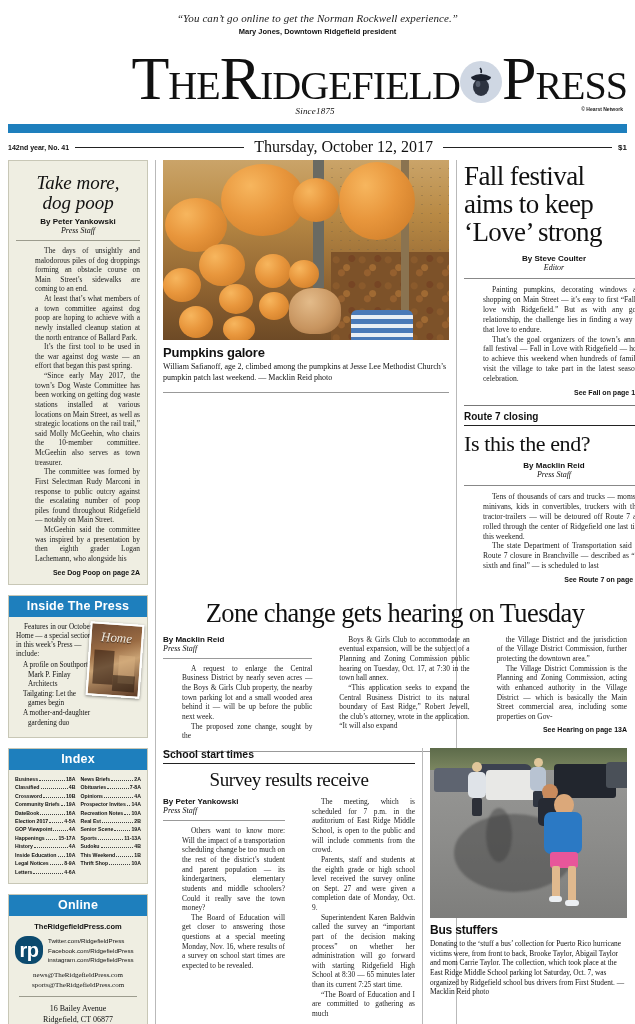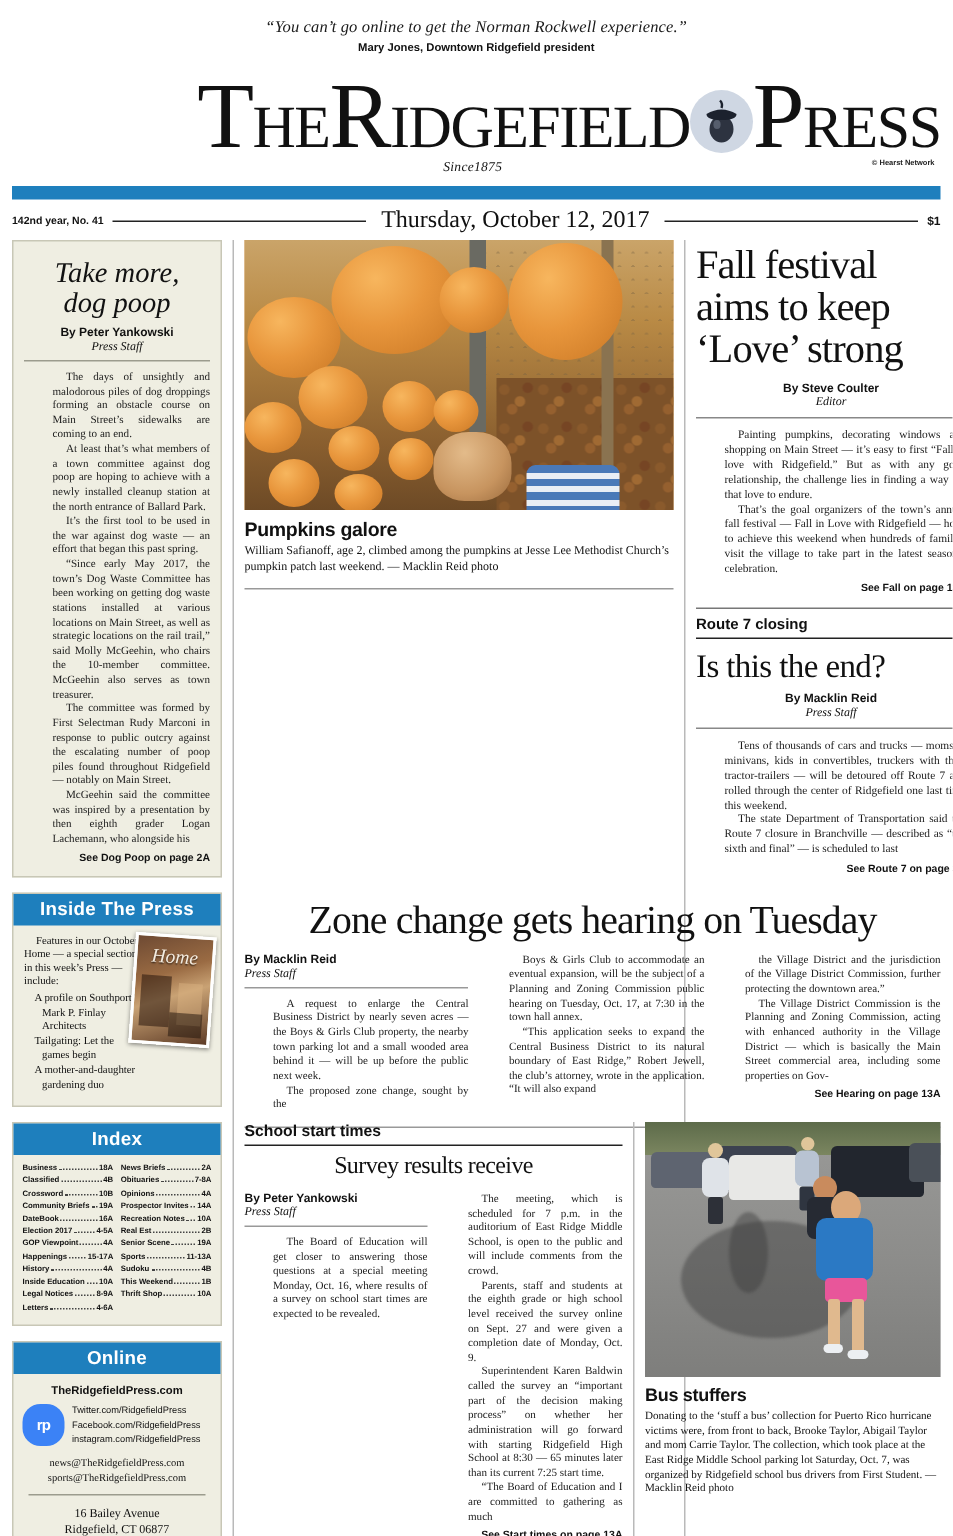--- a/index.html
+++ b/index.html
@@ -120,22 +120,22 @@
   .index-row .dots { flex:1; border-bottom:1px dotted #444; margin:0 1px 1px 1px; height:4px; }
   .index-row .pg { flex:0 0 auto; }
 
   .online-box { margin-top:10px; background:#efeee2; border:1px solid #c8c7b6; }
   .online-body { padding:6px 6px 7px 6px; text-align:center; }
   .online-url {
     font-family:"Liberation Sans", sans-serif; font-weight:bold; font-size:7.5px; margin-bottom:5px;
   }
   .social-row { display:flex; align-items:center; gap:5px; justify-content:flex-start; }
   .rp-logo {
-    width:28px; height:28px; flex:0 0 28px; background:#3b82f6; border-radius:12px;
-    color:#fff; font-family:"Liberation Sans", sans-serif; font-weight:bold; font-size:10px;
+    width:28px; height:28px; flex:0 0 28px; background:#0c4a6e; border-radius:12px;
+    color:#fff; font-family:"Liberation Sans", sans-serif; font-weight:bold; font-size:20px;
     display:flex; align-items:center; justify-content:center; letter-spacing:-.5px;
   }
   .social-links { text-align:left; font-family:"Liberation Sans", sans-serif; font-size:6.2px; line-height:1.55; }
   .emails { font-family:"Liberation Serif", serif; font-size:7px; line-height:1.45; margin-top:5px; }
   .addr { font-family:"Liberation Serif", serif; font-size:8px; line-height:1.4; margin-top:6px; }
   .hr-addr { height:1px; background:#9c9c8e; margin:6px 4px 5px 4px; }
   .barcode { margin-top:5px; display:flex; justify-content:center; align-items:flex-end; height:30px; gap:0; }
   .barcode i { display:block; background:#111; height:30px; }
 
   
@@ -579,30 +579,31 @@
         <div class="jump">See Hearing on page 13A</div>
       </div>
     </div>
     <div class="hr-med" style="margin:10px 0 8px 0;"></div>
   </div>
 
   <div style="position:absolute; left:163px; top:748px; width:464px;" class="sec-split">
 
     <div style="width:252px; flex:0 0 252px;">
       <div class="kicker">School start times</div>
-      <div style="font-family:'Liberation Serif',serif; font-size:16px; line-height:1.06; text-align:center; letter-spacing:-.4px; margin-bottom:7px;">
+      <div style="font-family:'Liberation Serif',serif; font-size:19px; line-height:1.06; text-align:center; letter-spacing:-.4px; margin-bottom:7px;">
         <div>Survey results receive</div>
       </div>
       <div class="two-col">
         <div>
           <div class="byline-b" style="text-align:left;">By Peter Yankowski</div>
           <div class="byline-i" style="text-align:left;">Press Staff</div>
           <div class="hr-thin" style="background:#999;"></div>
           <div class="body-txt">
-            <p>The Board of Education will get closer to answering those questions at a special meeting Monday, Oct. 16, where results of a survey on school start times are expected to be revealed.</p>
+            <p>Others want to know more: Will the impact of a transportation scheduling change be too much on the rest of the district’s student and parent population — its kindergartners, elementary students and middle schoolers? Could it really save the town money?</p>
+            <p>The Board of Education will get closer to answering those questions at a special meeting Monday, Nov. 16, where results of a survey on school start times are expected to be revealed.</p>
           </div>
         </div>
         <div>
           <div class="body-txt">
             <p>The meeting, which is scheduled for 7 p.m. in the auditorium of East Ridge Middle School, is open to the public and will include comments from the crowd.</p>
             <p>Parents, staff and students at the eighth grade or high school level received the survey online on Sept. 27 and were given a completion date of Monday, Oct. 9.</p>
             <p>Superintendent Karen Baldwin called the survey an “important part of the decision making process” on whether her administration will go forward with starting Ridgefield High School at 8:30 — 65 minutes later than its current 7:25 start time.</p>
             <p>“The Board of Education and I are committed to gathering as much</p>
           </div>
           <div class="jump">See Start times on page 13A</div>

